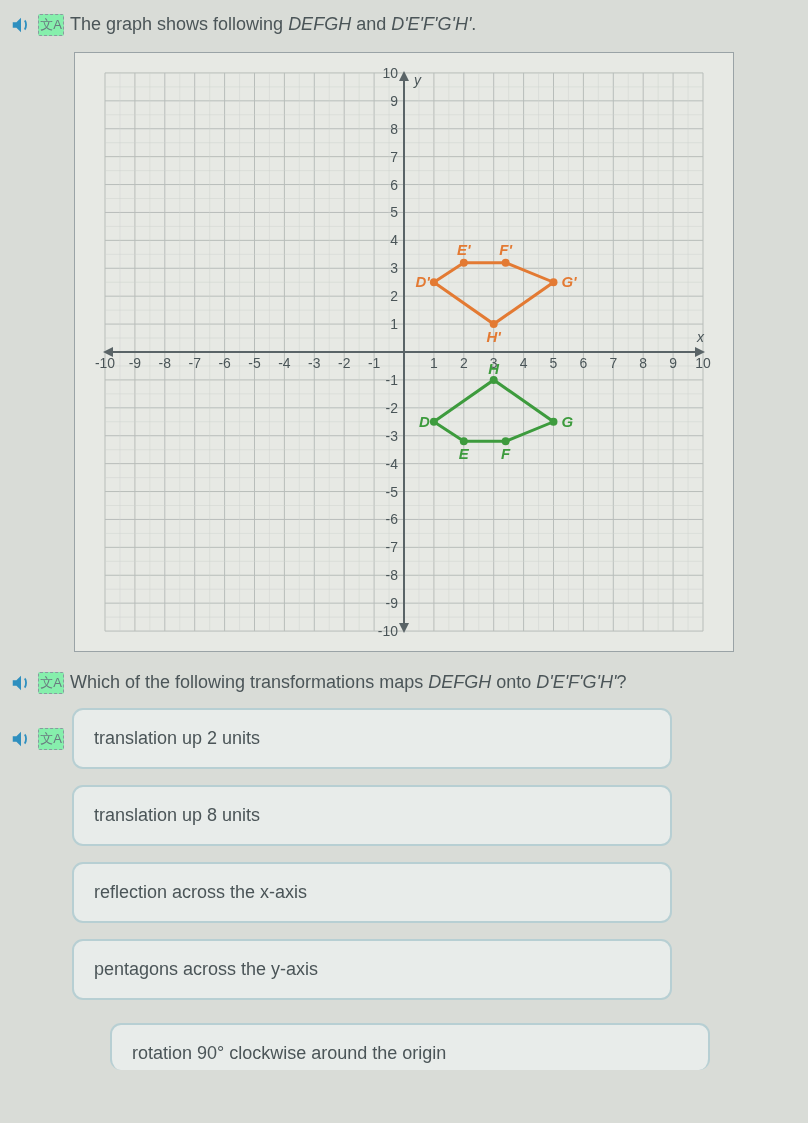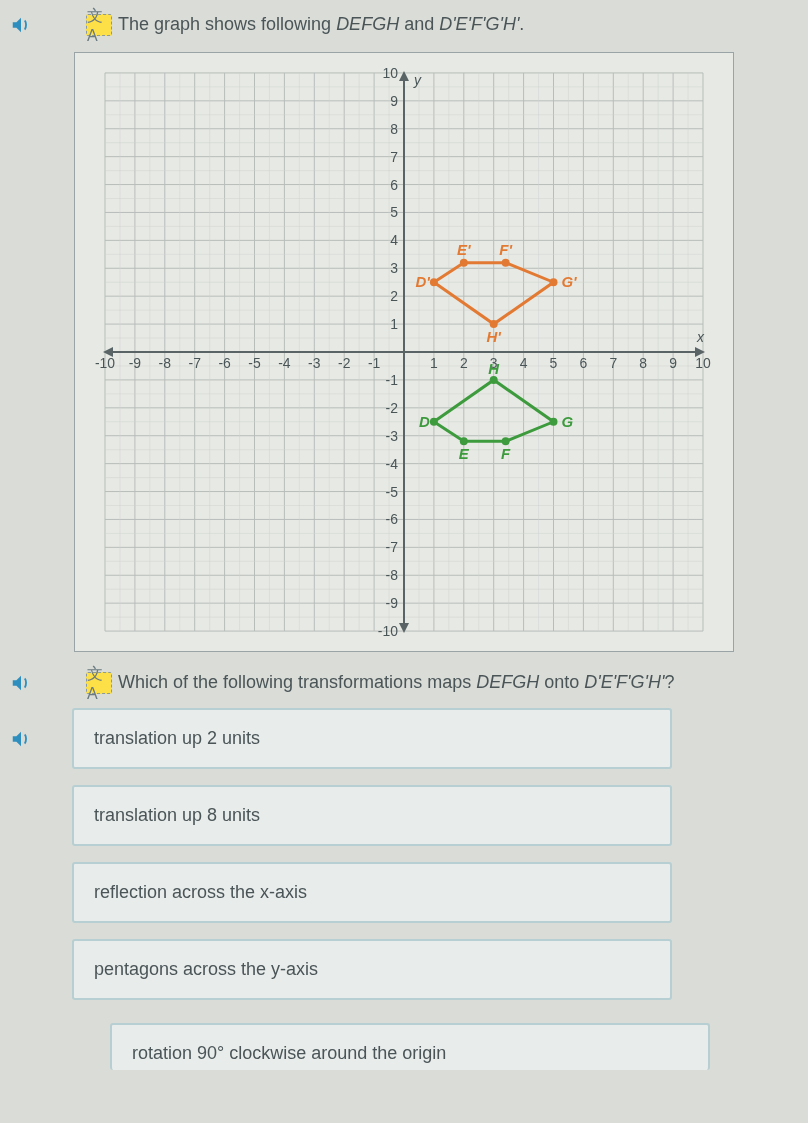--- a/index.html
+++ b/index.html
@@ -12,21 +12,21 @@
     overflow: hidden;
     position: relative;
   }
   .row { display: flex; align-items: flex-start; gap: 6px; }
   .speaker-icon svg { width: 22px; height: 22px; display: block; }
   .lang-icon {
     width: 26px; height: 22px;
     border: 1px dashed #8a9aa0;
     border-radius: 2px;
     display:flex; align-items:center; justify-content:center;
-    font-size: 16px; color:#6a7a80; background:#fde047;margin-left:48px;
+    font-size: 13px; color:#6a7a80; background:#86efac;
   }
   .prompt {
     padding: 14px 16px 8px 10px;
   }
   .prompt .text { font-size: 18px; color:#4b5558; }
   .prompt .text i, .italic { font-style: italic; }
 
   
   .chart-wrap {
     display:flex; justify-content:center; margin: 8px 0 10px 0;
@@ -48,21 +48,21 @@
   .question .text { font-size: 18px; color:#4b5558; }
 
   
   .answers { padding: 0 16px 0 10px; display:flex; flex-direction:column; gap:16px; }
   .answer-row { display:flex; align-items:center; gap:6px; }
   .answer-row .pad { width: 56px; display:flex; gap:6px; align-items:center; justify-content:flex-start; height:60px;}
   .opt {
     flex: 1 1 auto;
     max-width: 600px;
     border: 2px solid #b7cfd3;
-    border-radius: 3px;
+    border-radius: 11px;
     background: #e8ecea;
     padding: 18px 20px;
     font-size: 18px;
     color:#4b5558;
     cursor: pointer;
   }
 
   .axis-label { font-family: Arial; font-style: italic; fill:#4a5558; font-size:14px; }
   .tick-label { font-family: Arial; fill:#4a5558; font-size:14px; }
   .pt-label { font-family: Arial; font-weight:bold; font-style: italic; font-size:15px; }

